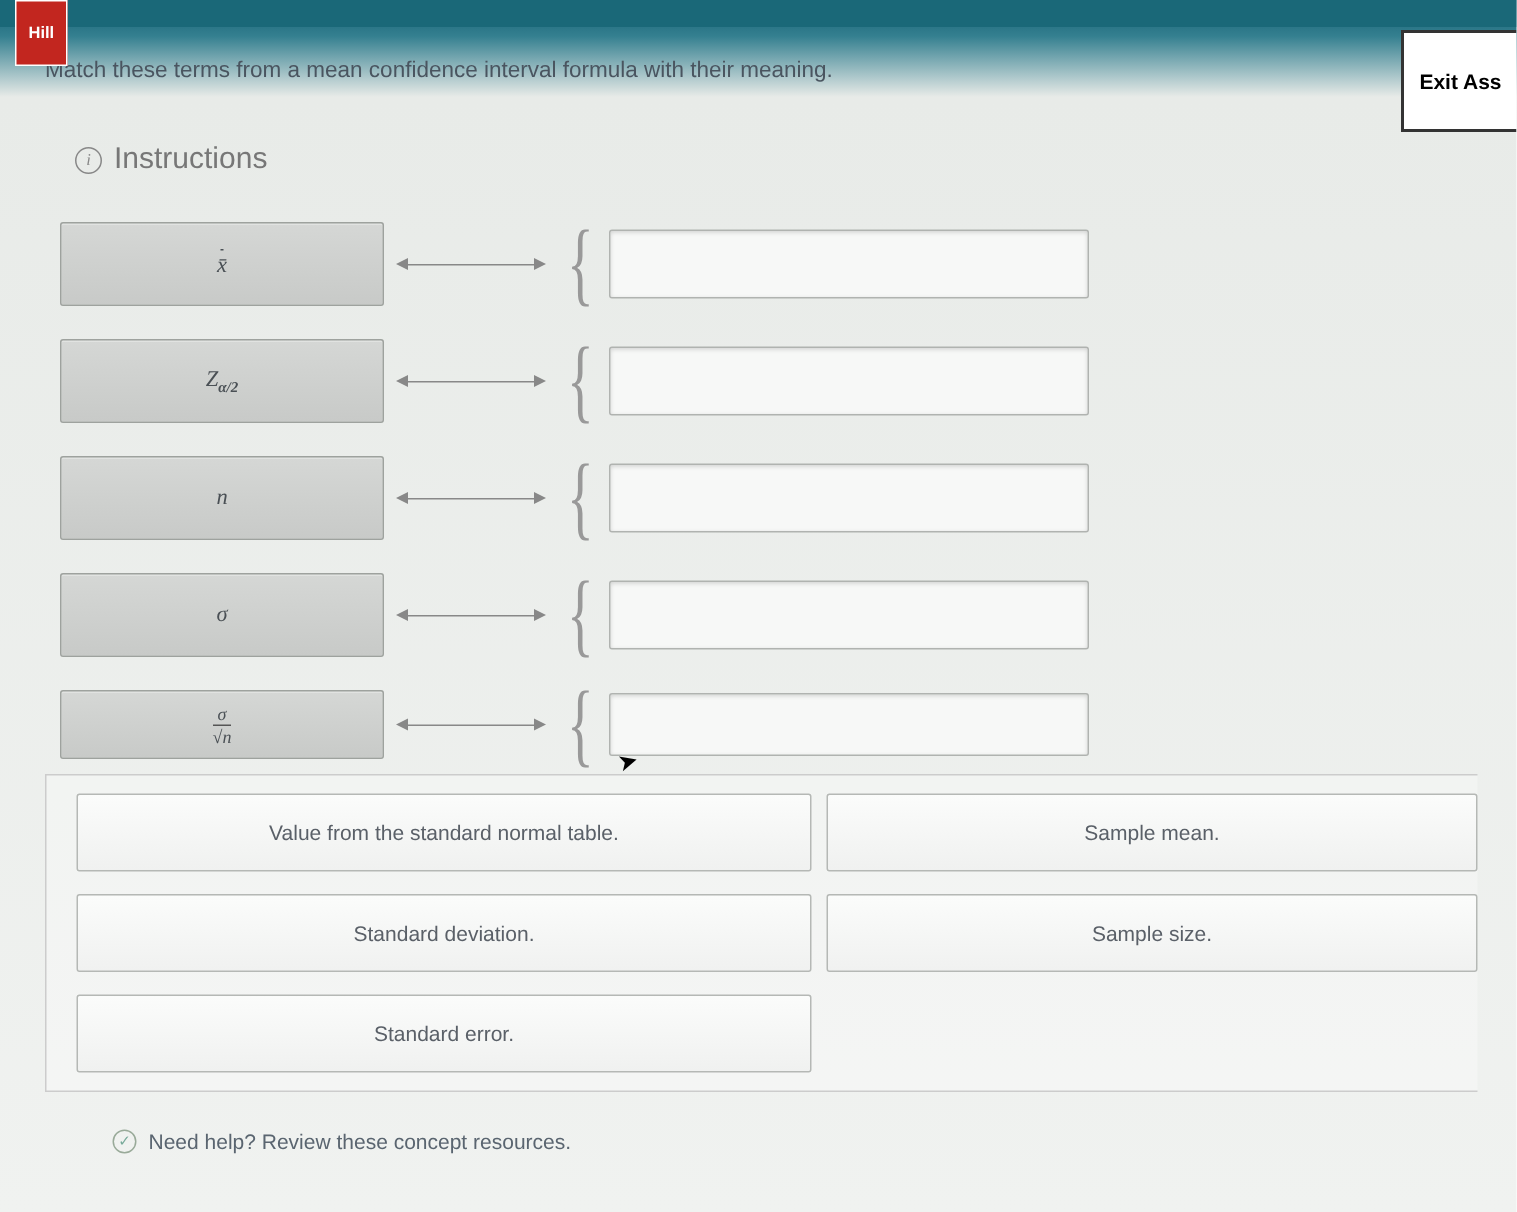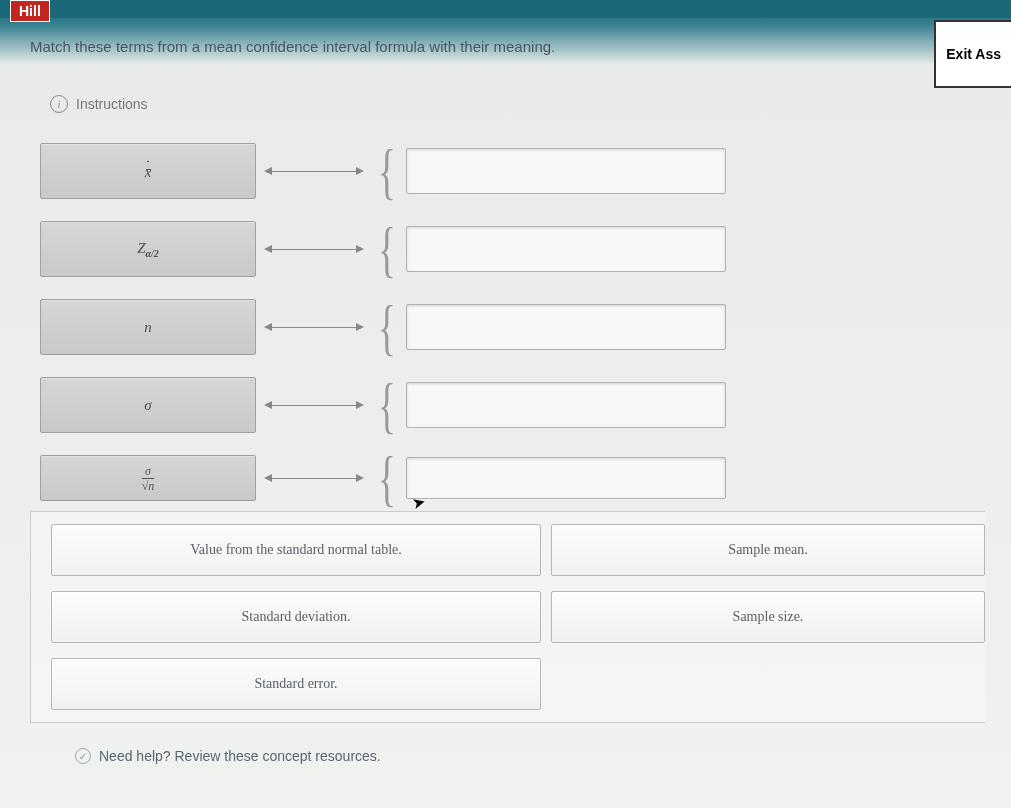--- a/index.html
+++ b/index.html
@@ -15,23 +15,23 @@
       height: 18px;
       background: #1a6878;
       position: relative;
     }
     .brand-badge {
       position: absolute;
       top: 0;
       left: 10px;
       background: #c2261f;
       color: white;
-      font-size: 14px;
+      font-size: 11px;
       font-weight: bold;
-      padding: 2px 8px;
+      padding: 15px 8px;
       border: 1px solid white;
     }
     .exit-button {
       position: absolute;
       top: 20px;
       right: 0;
       background: white;
       border: 2px solid #333;
       padding: 24px 10px;
       font-weight: bold;
@@ -63,21 +63,21 @@
       display: inline-flex;
       align-items: center;
       justify-content: center;
       font-size: 11px;
       font-style: italic;
       color: #888;
       font-family: Georgia, serif;
     }
     .instructions-label {
       color: #777;
-      font-size: 14px;
+      font-size: 20px;
     }
     .matching-area {
       padding: 5px 10px 0 10px;
       position: relative;
     }
     .match-row {
       display: flex;
       align-items: center;
       margin-bottom: 22px;
       height: 56px;
@@ -142,21 +142,20 @@
     }
     .answer-bank {
       margin-top: 10px;
       border: 1px solid #ccc;
       border-right: none;
       padding: 12px 0 12px 20px;
       background: rgba(255,255,255,0.3);
       display: grid;
       grid-template-columns: 490px 1fr;
       gap: 15px 10px;
-      font-family: Liberation Serif, serif;
     }
     .answer-tile {
       height: 52px;
       background: linear-gradient(180deg, #fbfcfb 0%, #f0f1f0 100%);
       border: 1px solid #b5b8b5;
       border-radius: 2px;
       display: flex;
       align-items: center;
       justify-content: center;
       color: #5a6068;

